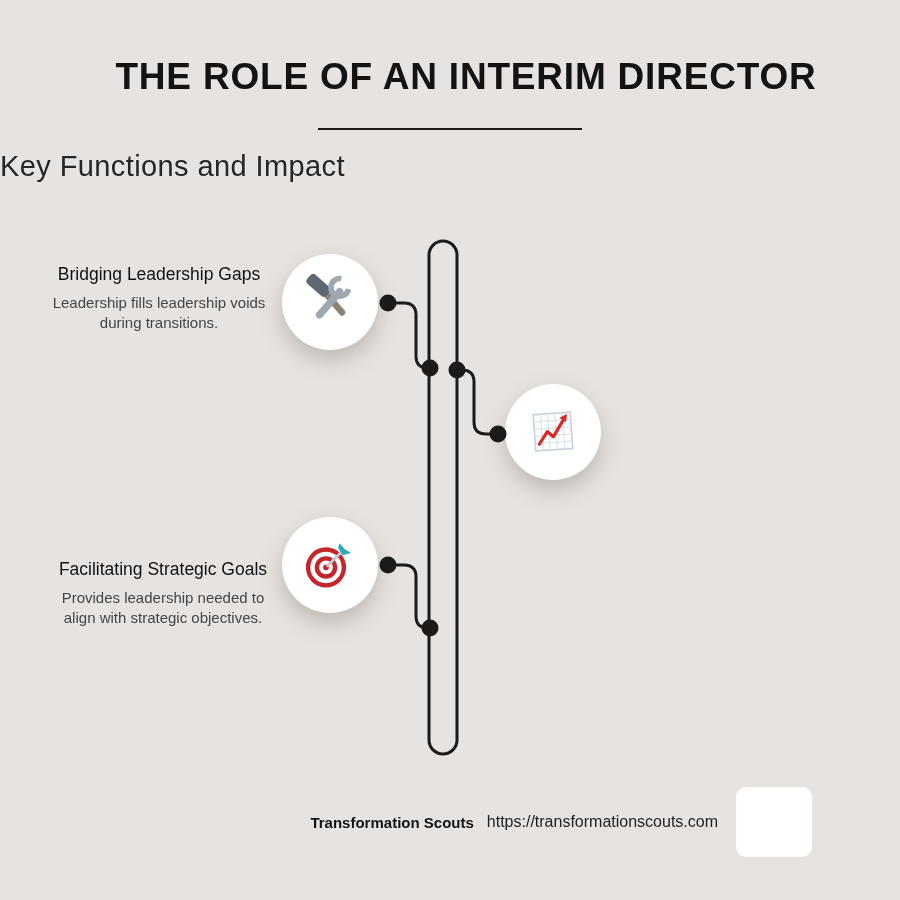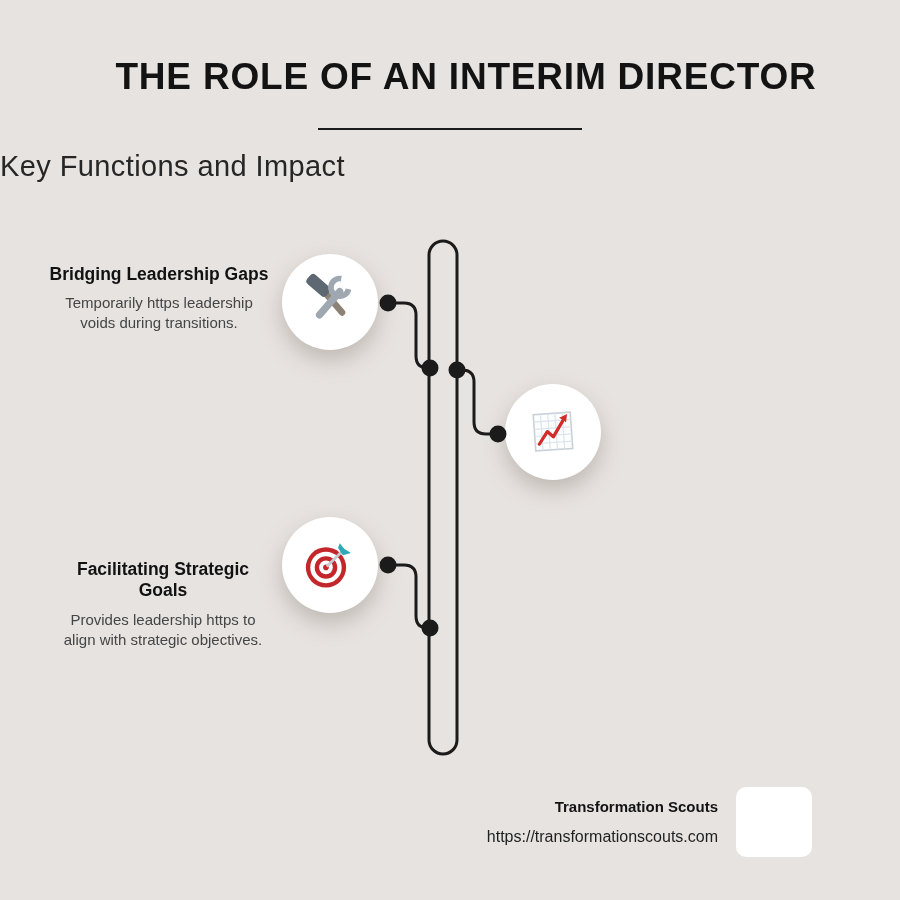--- a/index.html
+++ b/index.html
@@ -29,34 +29,34 @@
     background:#ffffff;box-shadow:0 10px 22px rgba(130,120,110,.40);
     display:flex;align-items:center;justify-content:center;
   }
   .node svg{width:58px;height:58px;}
   #node1{left:282px;top:254px;}
   #node2{left:505px;top:384px;}
   #node3{left:282px;top:517px;}
   
   .item-text{position:absolute;}
   .item-text h3{
-    margin:0 0 8px 0;font-size:17.5px;font-weight:700;line-height:1.22;color:#121212;
+    margin:0 0 8px 0;font-size:17.5px;font-weight:400;line-height:1.22;color:#121212;
   }
   .item-text p{
     margin:0;font-size:15px;line-height:1.34;color:#454545;font-weight:400;
   }
   #text1{left:46px;top:264px;width:226px;text-align:center;}
   #text2{left:624px;top:386px;width:212px;text-align:left;}
   #text3{left:54px;top:559px;width:218px;text-align:center;}
   
   .footer{
     position:absolute;right:88px;bottom:43px;
     display:flex;align-items:center;gap:18px;
   }
-  .footer-text{display:flex;flex-direction:column;align-items:flex-end;gap:13px;text-align:right;}
+  .footer-text{display:flex;flex-direction:row;align-items:flex-end;gap:13px;text-align:right;}
   .brand{font-size:15px;font-weight:700;color:#131313;}
   .url{font-size:16px;font-weight:400;color:#1f1f1f;}
   .logo{
     width:76px;height:70px;background:#ffffff;border-radius:10px;
   }
 </style>
 </head>
 <body>
 
 <div class="canvas">
@@ -116,29 +116,29 @@
     <circle cx="388" cy="303" r="8.5" fill="#1b1b1b"></circle>
     <circle cx="430" cy="368" r="8.5" fill="#1b1b1b"></circle>
     <circle cx="498" cy="434" r="8.5" fill="#1b1b1b"></circle>
     <circle cx="457" cy="370" r="8.5" fill="#1b1b1b"></circle>
     <circle cx="388" cy="565" r="8.5" fill="#1b1b1b"></circle>
     <circle cx="430" cy="628" r="8.5" fill="#1b1b1b"></circle>
   </svg>
 
   <div class="item-text" id="text1">
     <h3>Bridging Leadership Gaps</h3>
-    <p>Temporarily https leadership voids during transitions.</p>
+    <p>Leadership fills leadership voids during transitions.</p>
   </div>
 
   <div class="item-text" id="text2">
   </div>
 
   <div class="item-text" id="text3">
     <h3>Facilitating Strategic Goals</h3>
-    <p>Provides leadership https to align with strategic objectives.</p>
+    <p>Provides leadership needed to align with strategic objectives.</p>
   </div>
 
   <div class="footer">
     <div class="footer-text">
       <div class="brand">Transformation Scouts</div>
       <div class="url">https://transformationscouts.com</div>
     </div>
     <div class="logo"></div>
   </div>
 

